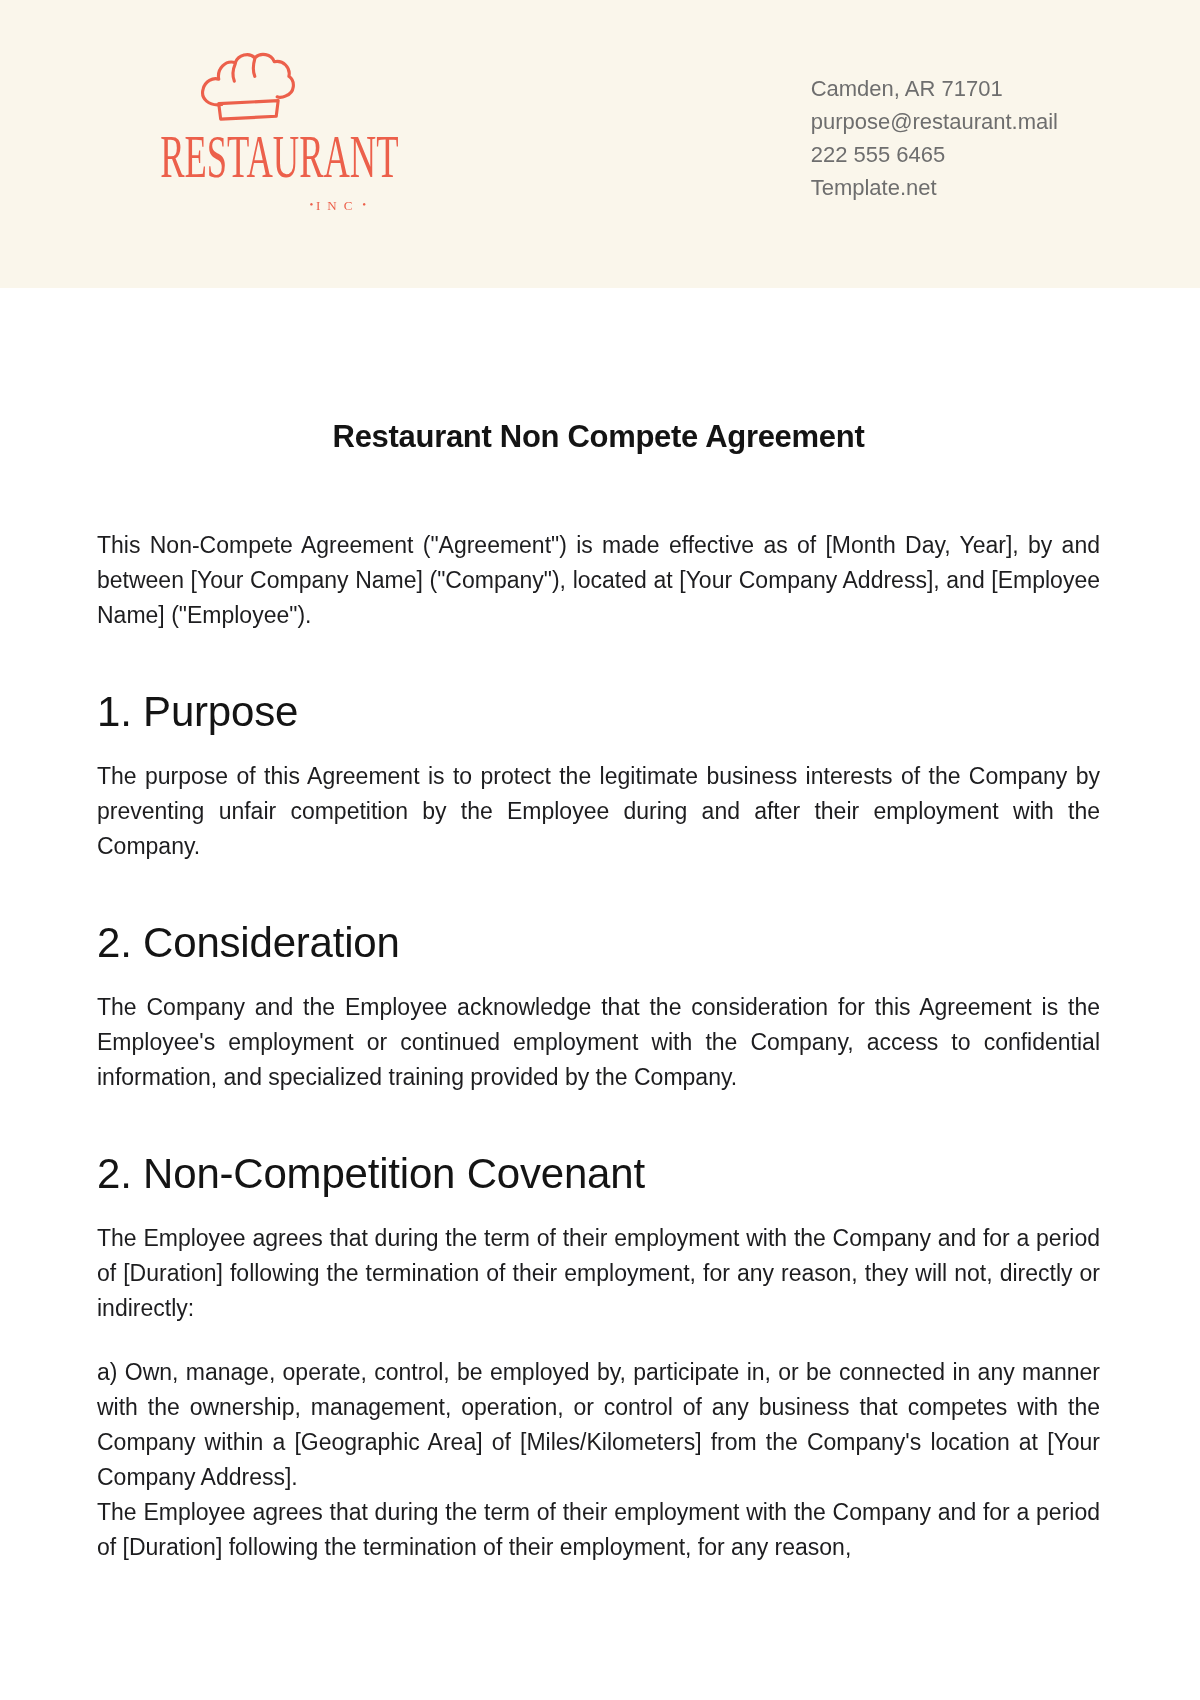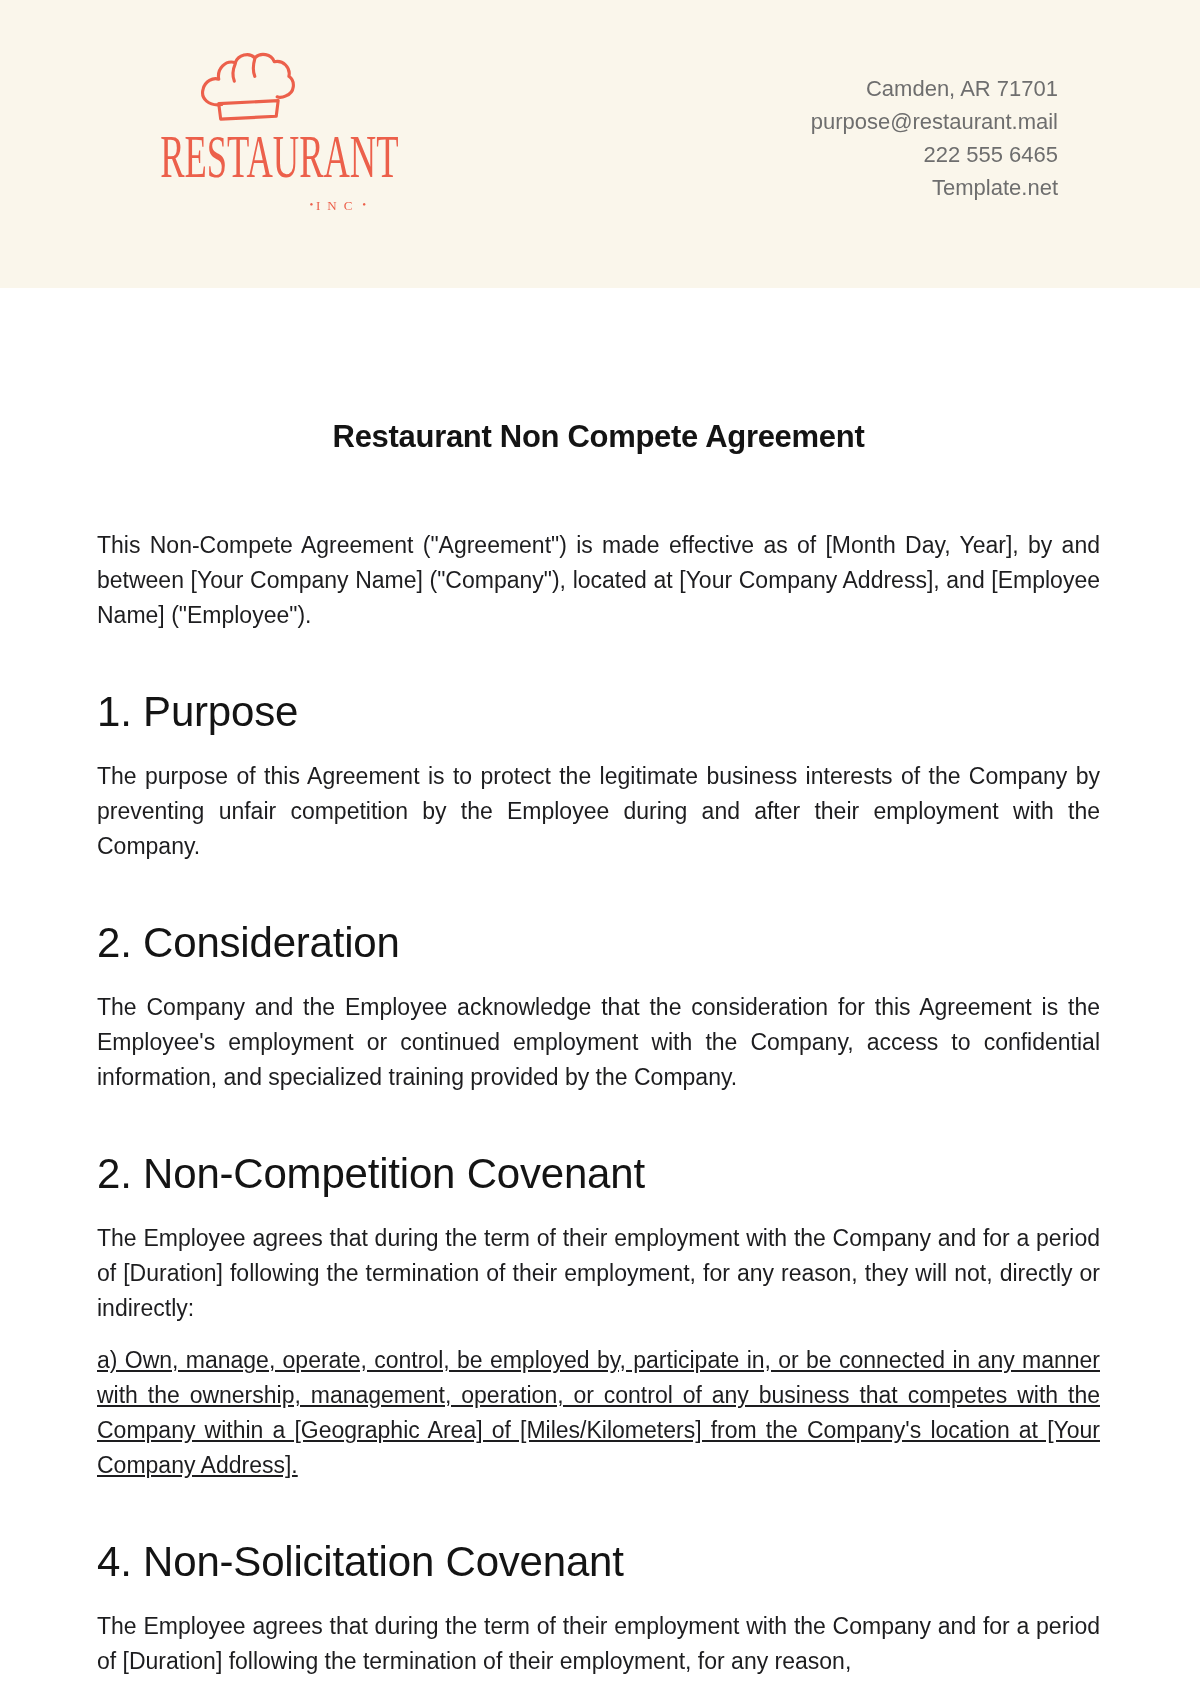--- a/index.html
+++ b/index.html
@@ -53,21 +53,20 @@
   }
   .logo-sub .dot{
     display:inline-block;
     letter-spacing:0;
     transform:translateY(-2px);
     font-size:11px;
   }
   .contact{
     position:absolute;
     top:72px;right:142px;
-    text-align:right;
     font-size:22px;
     line-height:33px;
     color:var(--muted);
   }
   
   .doc{
     padding:0 100px 0 97px;
   }
   .doc-title{
     margin-top:122px;
@@ -86,21 +85,21 @@
   }
   .intro{margin-top:64px;}
   .doc h2{
     font-size:42px;
     line-height:37px;
     font-weight:normal;
     letter-spacing:-0.2px;
     color:var(--heading);
     margin:60px 0 29px 0;
   }
-  .section p + p{margin-top:17px;text-decoration:underline;}
+  .section p + p{margin-top:29px;}
 </style>
 </head>
 <body>
 
 <div class="page">
 
   <header class="letterhead">
 
     <div class="logo">
       <svg width="120" height="76" viewBox="0 0 120 78" fill="none" stroke="#EC604B" stroke-width="3.2" stroke-linecap="round" stroke-linejoin="round">
@@ -138,19 +137,18 @@
       <p>The Company and the Employee acknowledge that the consideration for this Agreement is the Employee's employment or continued employment with the Company, access to confidential information, and specialized training provided by the Company.</p>
     </section>
 
     <section class="section">
       <h2>2. Non-Competition Covenant</h2>
       <p>The Employee agrees that during the term of their employment with the Company and for a period of [Duration] following the termination of their employment, for any reason, they will not, directly or indirectly:</p>
       <p>a) Own, manage, operate, control, be employed by, participate in, or be connected in any manner with the ownership, management, operation, or control of any business that competes with the Company within a [Geographic Area] of [Miles/Kilometers] from the Company's location at [Your Company Address].</p>
     </section>
 
     <section class="section">
-      <h2>4. Non-Solicitation Covenant</h2>
       <p>The Employee agrees that during the term of their employment with the Company and for a period of [Duration] following the termination of their employment, for any reason,</p>
     </section>
 
   </main>
 
 </div>
 
 </body></html>

